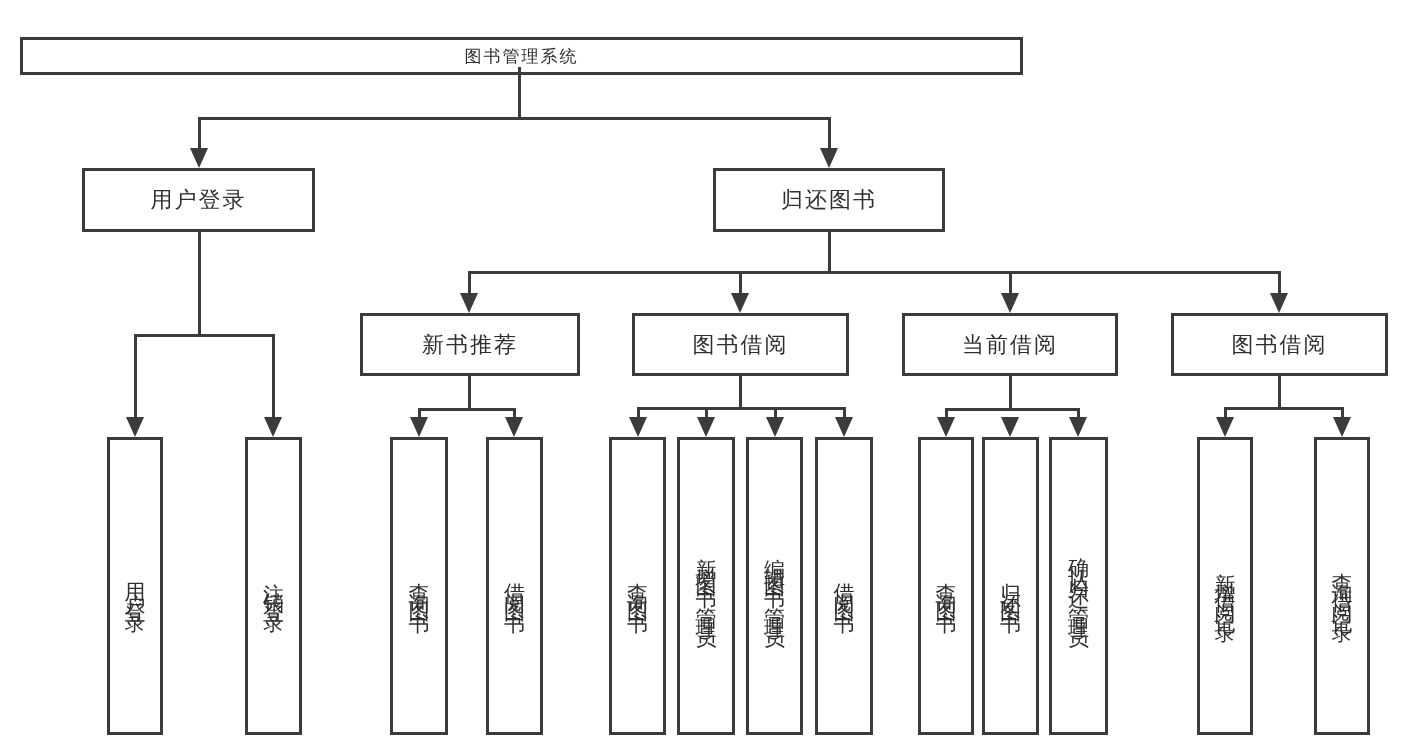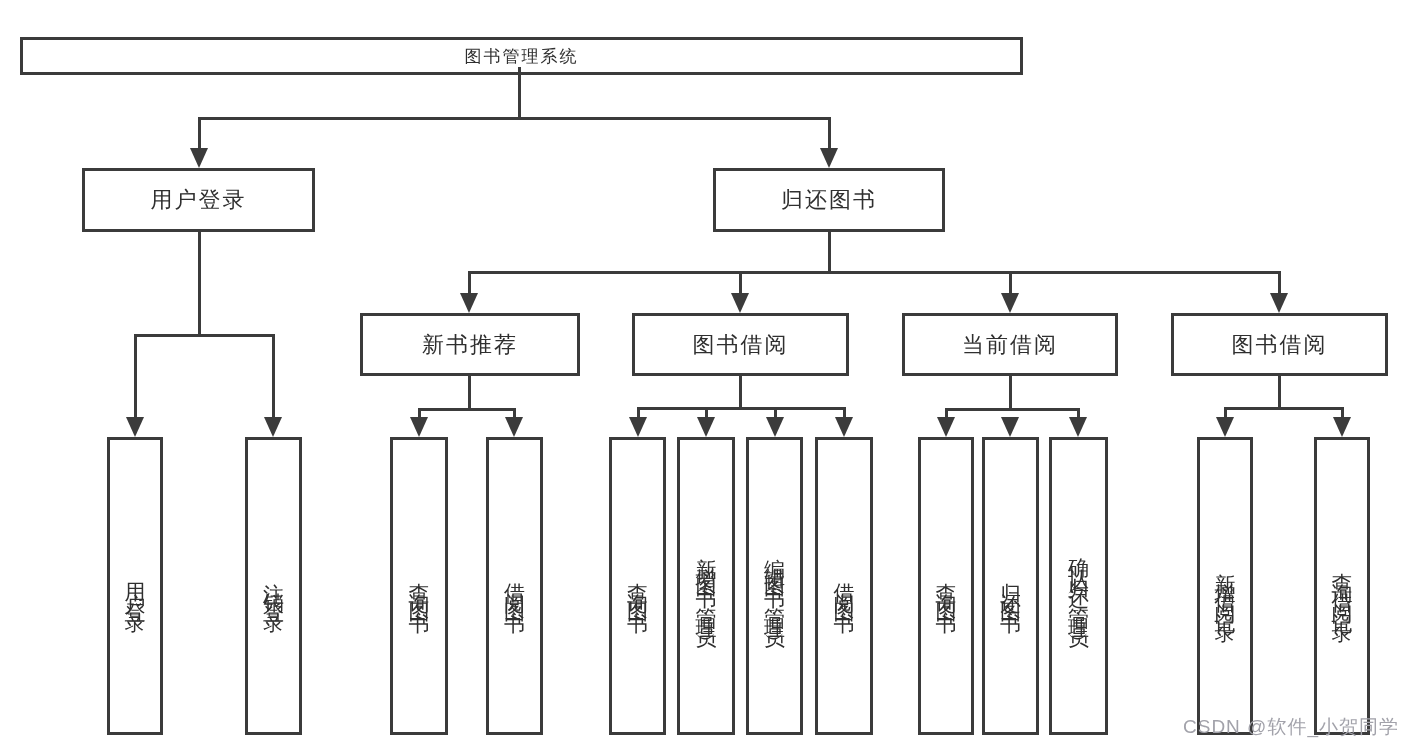--- a/index.html
+++ b/index.html
@@ -148,15 +148,14 @@
   <div class="col" style="left:746px; top:437px; width:57px; height:298px;">编辑图书（管理员）</div>
   <div class="col" style="left:815px; top:437px; width:58px; height:298px;">借阅图书</div>
 
   <div class="col" style="left:918px; top:437px; width:56px; height:298px;">查询图书</div>
   <div class="col" style="left:982px; top:437px; width:57px; height:298px;">归还图书</div>
   <div class="col" style="left:1049px; top:437px; width:59px; height:298px;">确认归还（管理员）</div>
 
   <div class="col" style="left:1197px; top:437px; width:56px; height:298px;">新增借阅记录</div>
   <div class="col" style="left:1314px; top:437px; width:56px; height:298px;">查询借阅记录</div>
 
-  <div class="watermark">CSDN @软件_小贺同学</div>
 
 </div>
 
 </body></html>

